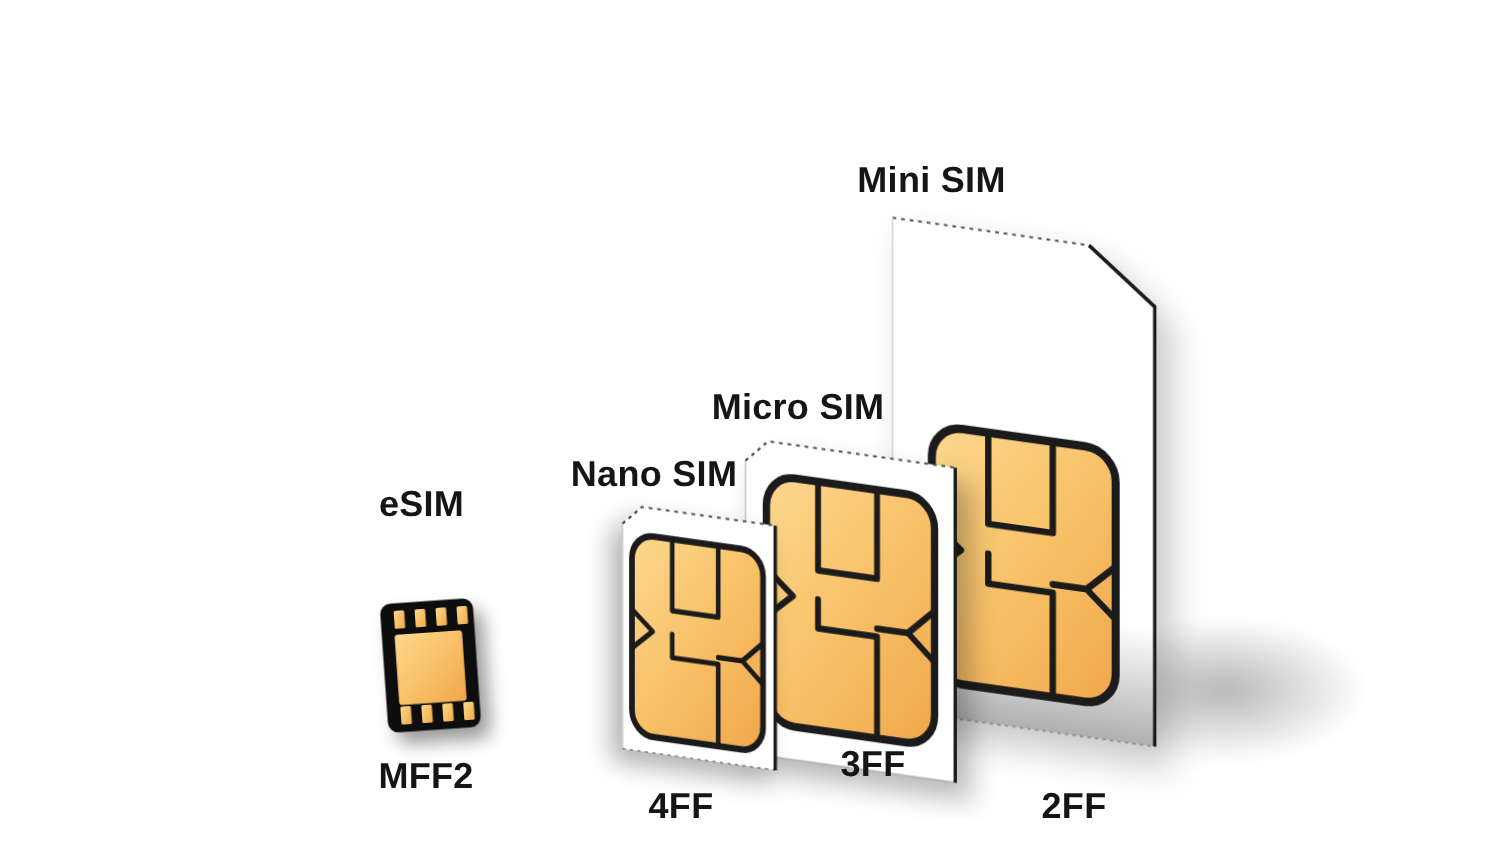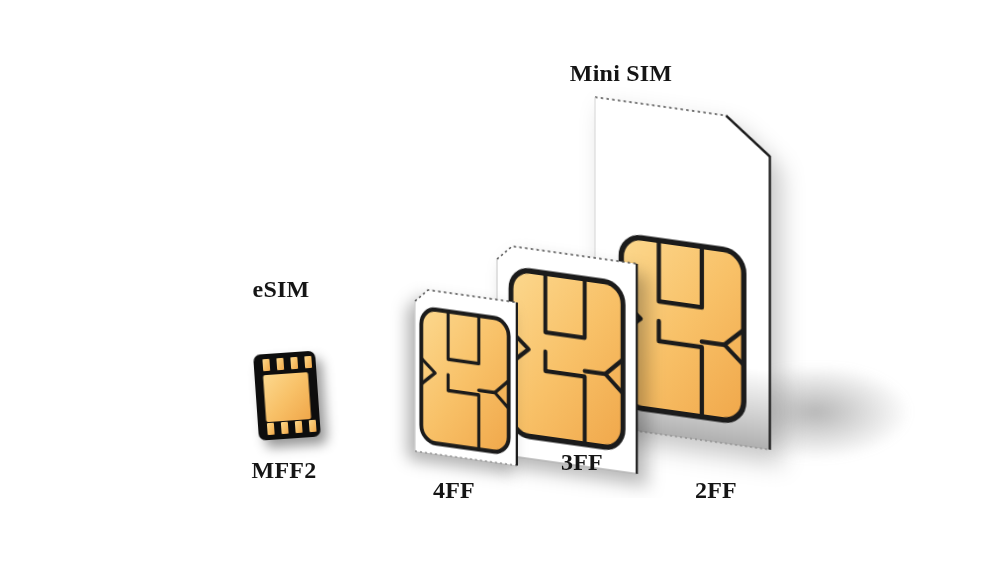--- a/index.html
+++ b/index.html
@@ -1,21 +1,22 @@
 <!DOCTYPE html>
 <html style="--gold-light: #fcd88e; --gold-mid: #f8c168; --gold-dark: #f0a74a; --outline: #1b1b1b; --chip-body: #0d0d0d; --label: #151515; --card: #ffffff;"><head>
 <meta charset="utf-8">
 <style>
   html,body{margin:0;padding:0;background:#ffffff;}
   .stage{
     position:relative;
     width:1000px;height:498px;
     background:var(--card,#ffffff);
     overflow:hidden;
-    font-family:Liberation Serif, serif;
+    font-family:Liberation Sans, sans-serif;
+    margin-top:48px;
   }
   .label{
     position:absolute;
     font-weight:700;
     font-size:24px;
     line-height:1.1;
     color:var(--label,#151515);
     transform:translateX(-50%);
     white-space:nowrap;
     letter-spacing:0.2px;
@@ -137,20 +138,22 @@
         <rect x="10" y="70" width="7" height="12" rx="1"></rect>
         <rect x="24" y="70" width="7" height="12" rx="1"></rect>
         <rect x="38" y="70" width="7" height="12" rx="1"></rect>
         <rect x="52" y="70" width="7" height="12" rx="1"></rect>
       </g>
       <rect x="9.5" y="22" width="45" height="47" rx="2" fill="url(#goldg)"></rect>
     </svg>
   </div>
 
   <div class="label" style="left:621px;top:60px">Mini SIM</div>
+  <div class="label" style="left:532px;top:211px">Micro SIM</div>
+  <div class="label" style="left:436px;top:256px">Nano SIM</div>
   <div class="label" style="left:281px;top:276px">eSIM</div>
 
   <div class="label" style="left:284px;top:457px">MFF2</div>
   <div class="label" style="left:454px;top:477px">4FF</div>
   <div class="label" style="left:582px;top:449px">3FF</div>
   <div class="label" style="left:716px;top:477px">2FF</div>
 
 </div>
 
 </body></html>

